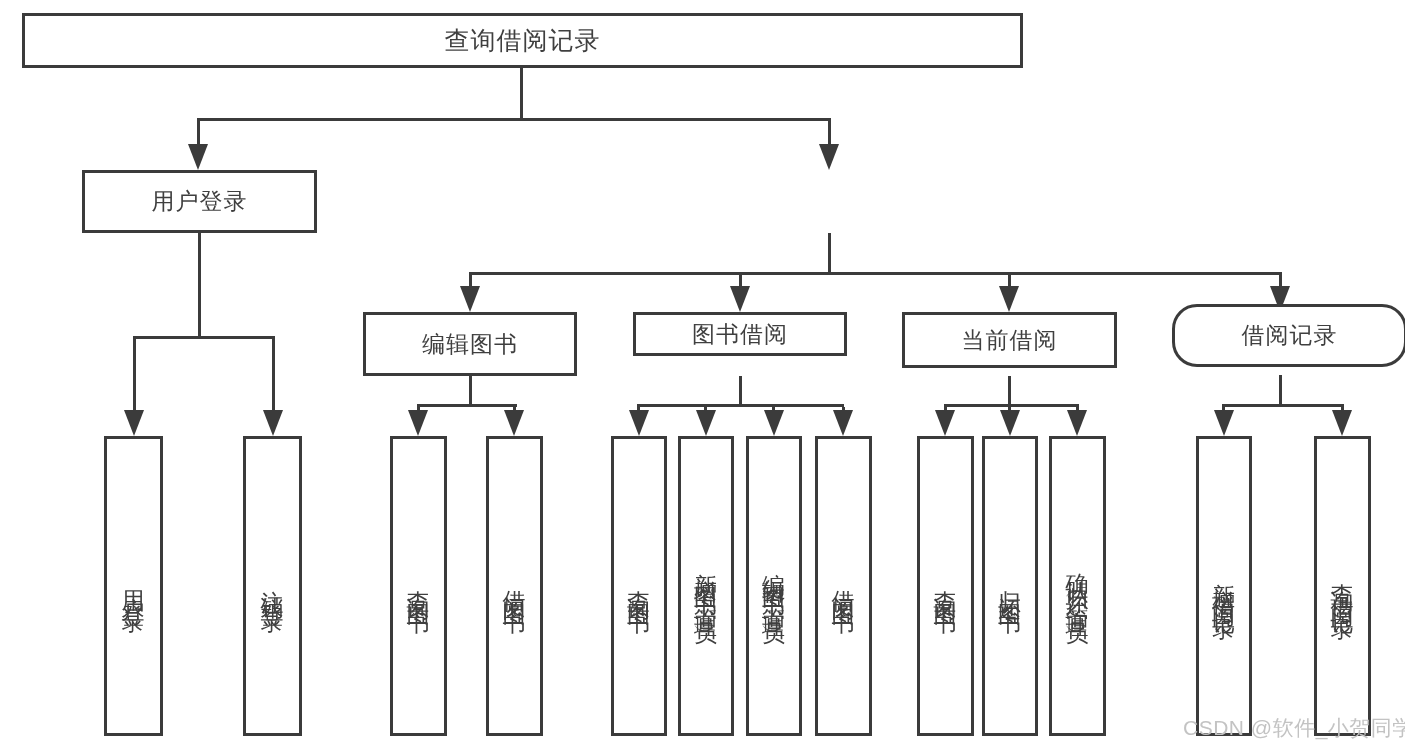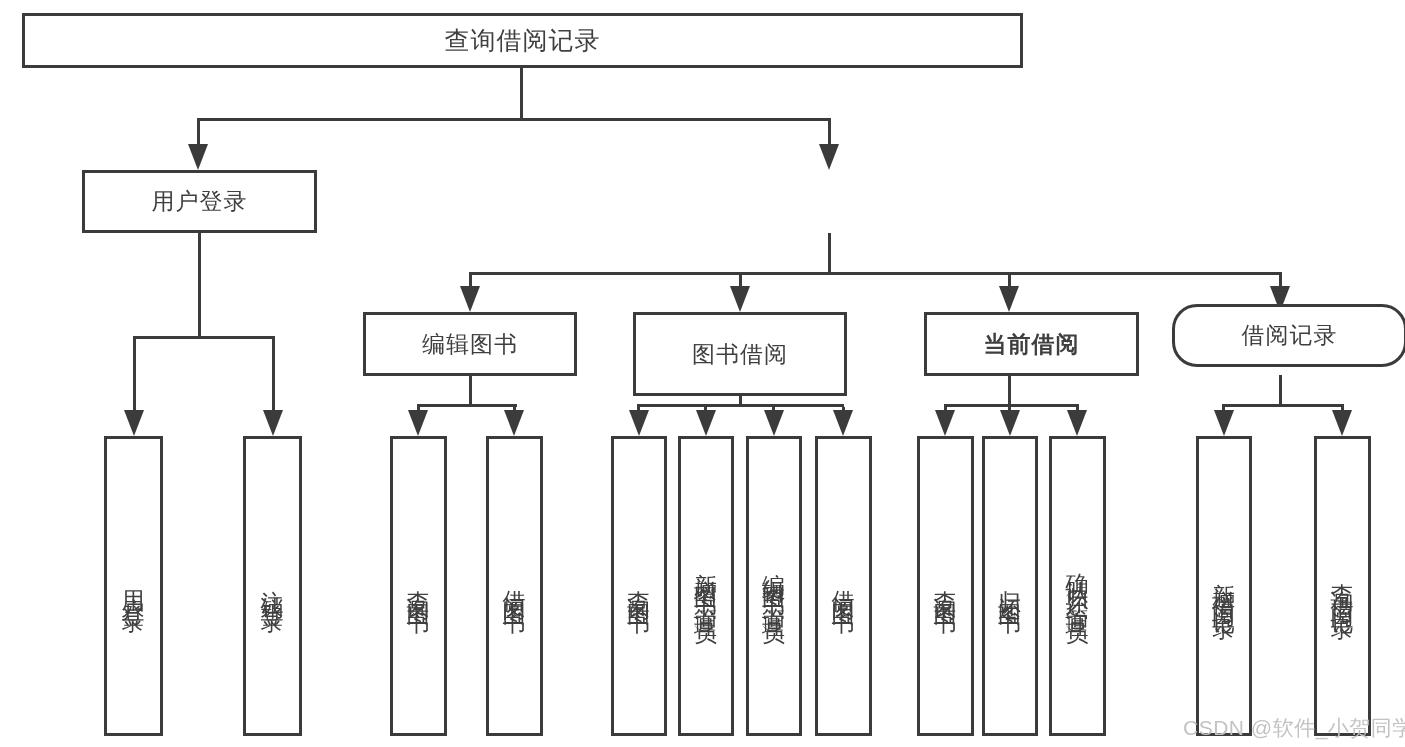--- a/index.html
+++ b/index.html
@@ -75,25 +75,25 @@
 
   <div class="node branch" style="left:82px;top:170px;width:235px;height:63px;">
     <span>用户登录</span>
   </div>
 
 
   <div class="node branch" style="left:363px;top:312px;width:214px;height:64px;">
     <span>编辑图书</span>
   </div>
 
-  <div class="node branch" style="left:633px;top:312px;width:214px;height:84px;">
+  <div class="node branch" style="left:633px;top:312px;width:214px;height:44px;">
     <span>图书借阅</span>
   </div>
 
-  <div class="node branch" style="left:924px;top:312px;width:215px;height:64px;font-weight:bold;">
+  <div class="node branch" style="left:902px;top:312px;width:215px;height:56px;">
     <span>当前借阅</span>
   </div>
 
   <div class="node branch" style="left:1172px;top:304px;width:235px;height:63px;border-radius:25px;">
     <span>借阅记录</span>
   </div>
 
   <div class="leaf" style="left:104px;width:59px;">
     <span class="vtext">用户登录</span>
   </div>

